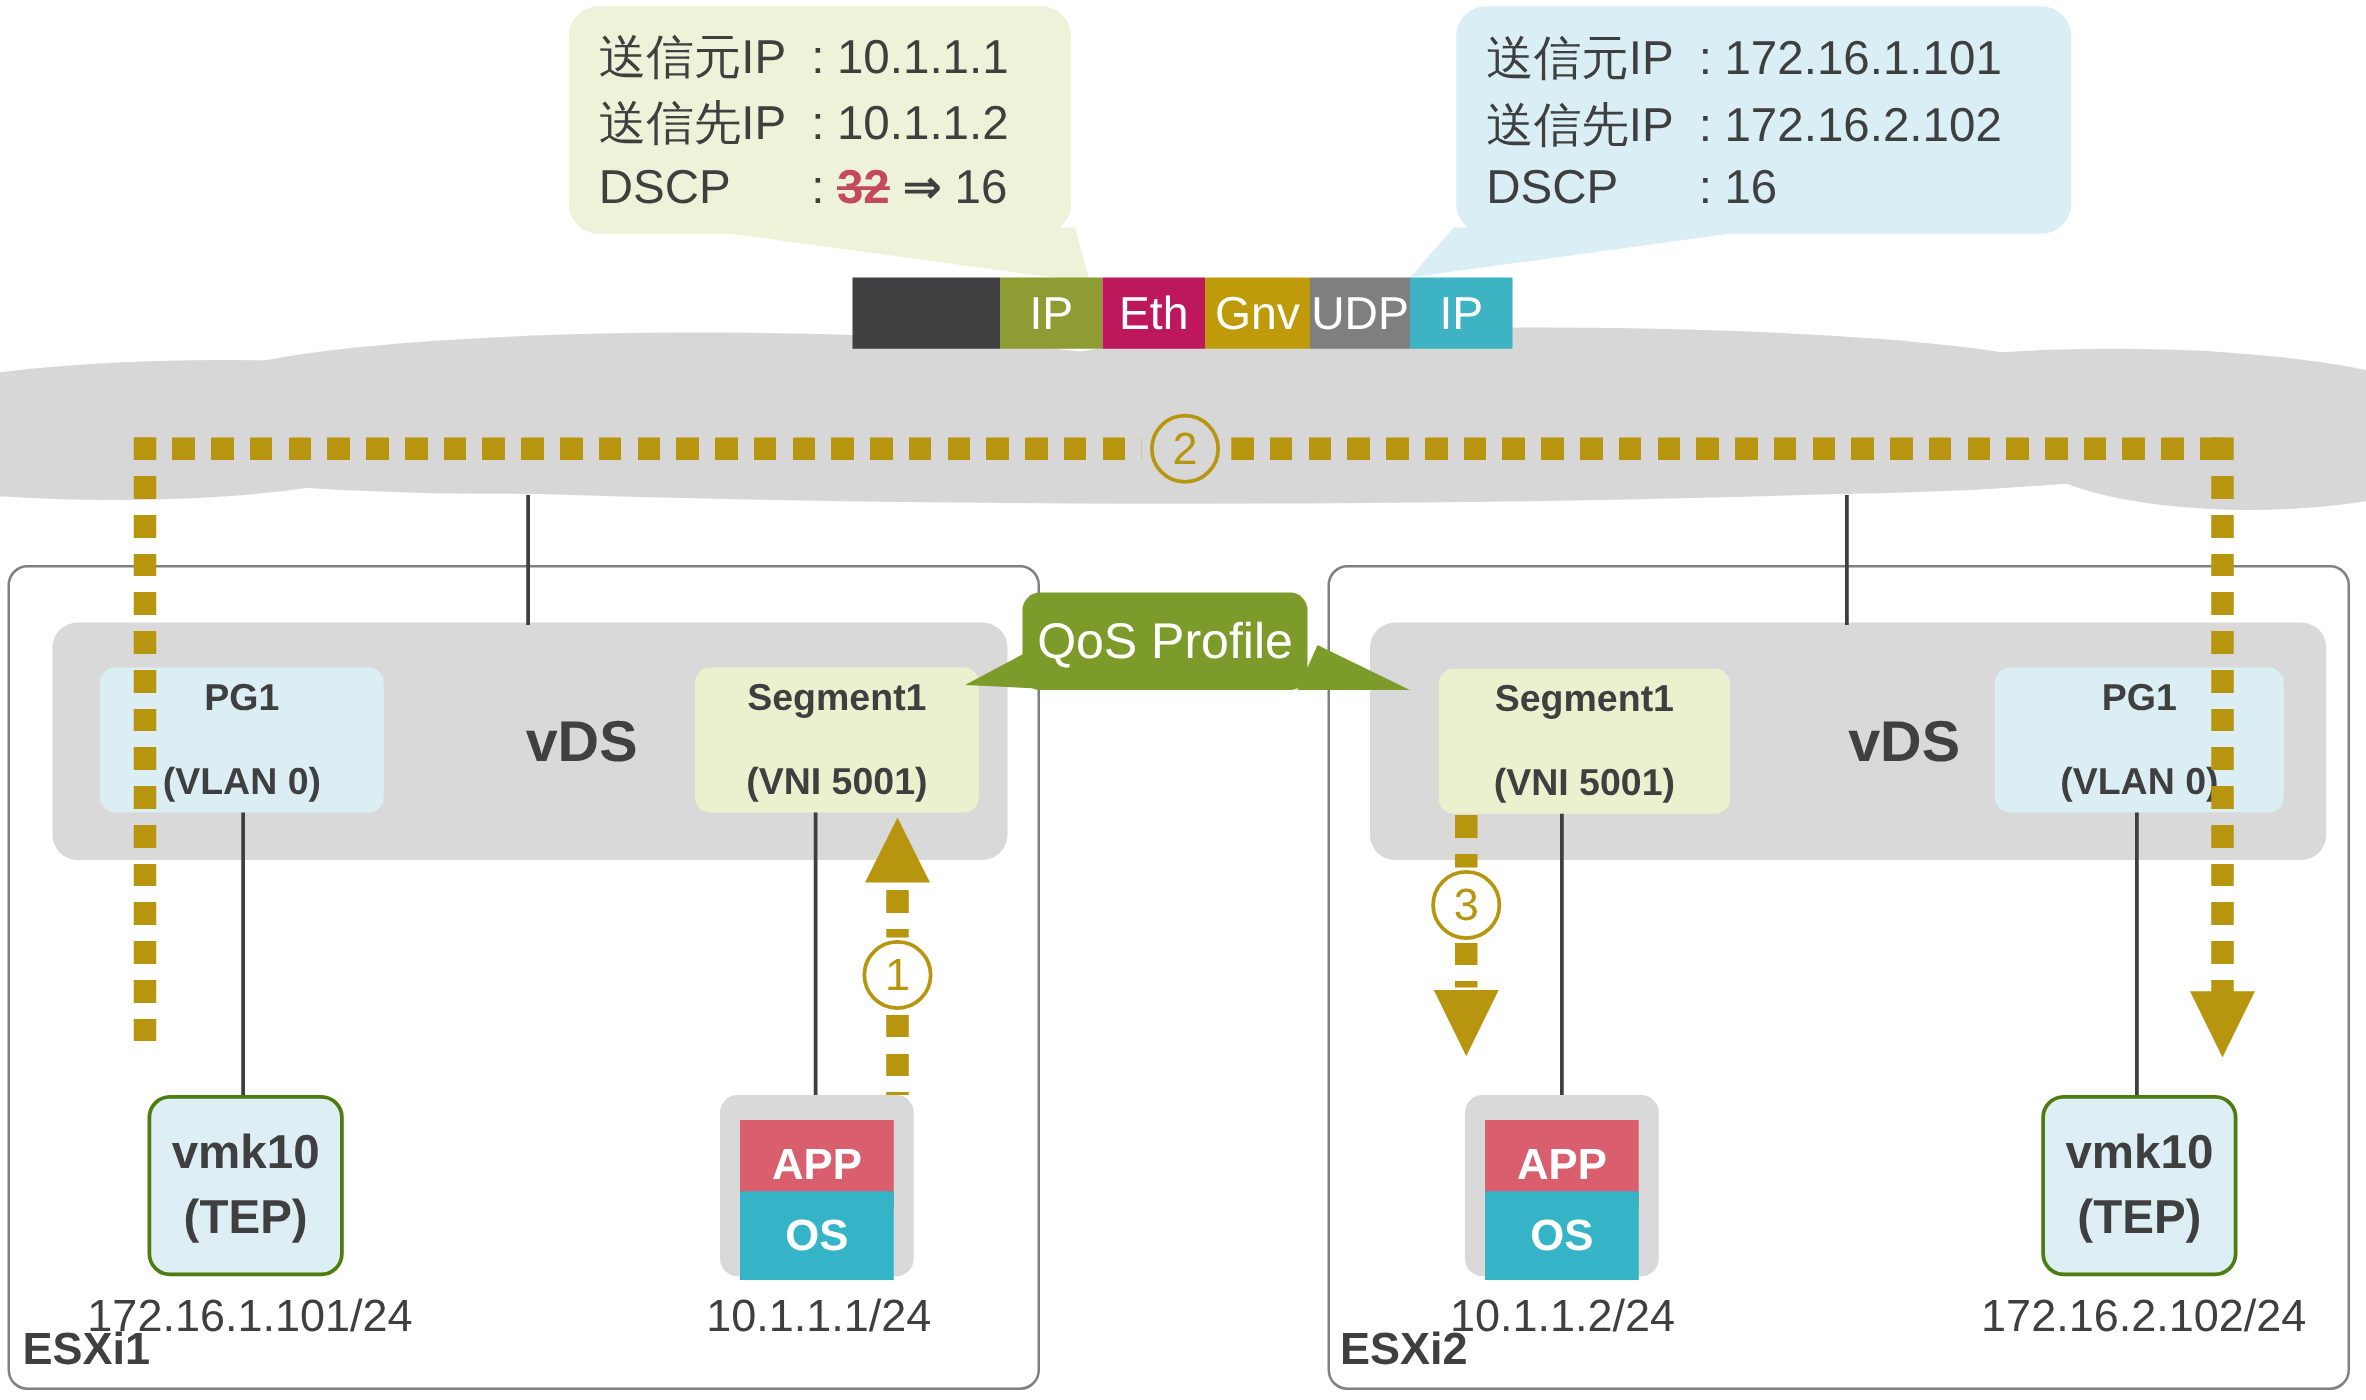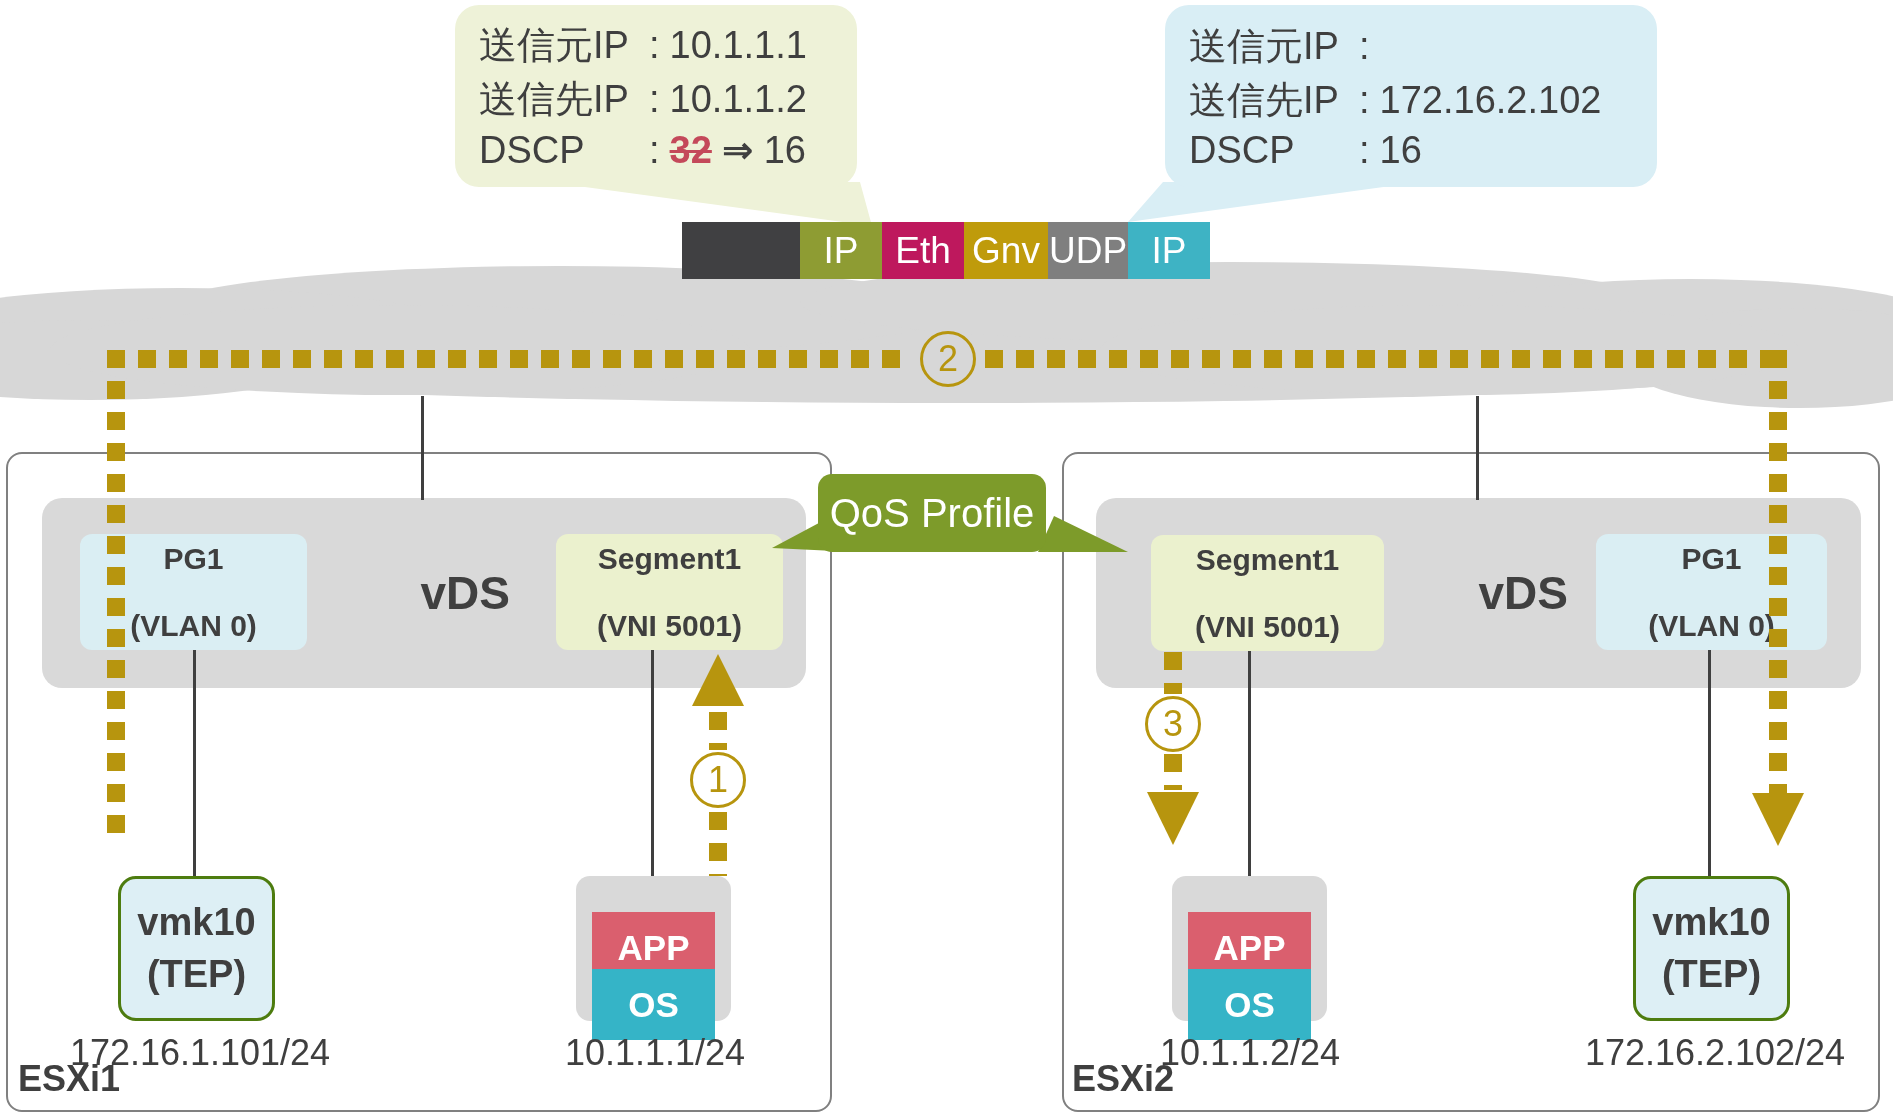--- a/index.html
+++ b/index.html
@@ -16,21 +16,21 @@
   .vds-label{font-size:46px;font-weight:bold;text-align:right;color:#404040;}
   .port-box{border-radius:12px;display:flex;flex-direction:column;align-items:center;justify-content:center;
             font-size:30px;font-weight:bold;line-height:1.3;text-align:center;color:#3f3f3f;gap:28px;}
   .pg{background:#daeef3;}
   .seg{background:#ebf1ce;margin-left:16px;}
   .conn{background:#3f3f3f;width:3px;}
   .tep-box{background:#ddeff5;border:3px solid #4d7c0f;border-radius:18px;display:flex;flex-direction:column;
            align-items:center;justify-content:center;font-size:38px;font-weight:bold;line-height:1.35;}
   .vm-box{background:#d9d9d9;border-radius:14px;}
   .vm-half{position:absolute;left:16px;width:123px;height:71px;display:flex;align-items:center;justify-content:center;
-           color:#ffffff;font-size:35px;font-weight:bold;margin-top:16px;}
+           color:#ffffff;font-size:35px;font-weight:bold;}
   .ip-label{font-size:36px;text-align:center;color:#3f3f3f;}
   .host-name{font-size:36px;font-weight:bold;color:#3f3f3f;}
 
   
   .dots-h{height:18px;background:repeating-linear-gradient(90deg,#b7950e 0 18px,transparent 18px 31px);}
   .dots-v{width:18px;background:repeating-linear-gradient(180deg,#b7950e 0 18px,transparent 18px 31px);}
   .flow-circle{width:56px;height:56px;border:3px solid #b7950e;border-radius:50%;display:flex;align-items:center;
                justify-content:center;color:#b7950e;font-size:36px;}
   .arr-up{width:0;height:0;border-left:26px solid transparent;border-right:26px solid transparent;
           border-bottom:52px solid #b7950e;}
@@ -191,20 +191,21 @@
       <span class="dscp-old">32</span>
       <span class="dscp-arrow">⇒</span>
       <span class="dscp-new">16</span>
     </div>
   </div>
 
   <div class="abs callout" style="left: 1165px; top: 5px; width: 492px; height: 182px; background: rgb(217, 238, 245);">
     <div class="c-row">
       <span class="c-label">送信元IP</span>
       <span class="c-colon">:</span>
+      <span>172.16.1.101</span>
     </div>
     <div class="c-row">
       <span class="c-label">送信先IP</span>
       <span class="c-colon">:</span>
       <span>172.16.2.102</span>
     </div>
     <div class="c-row">
       <span class="c-label">DSCP</span>
       <span class="c-colon">:</span>
       <span class="dscp-new">16</span>

